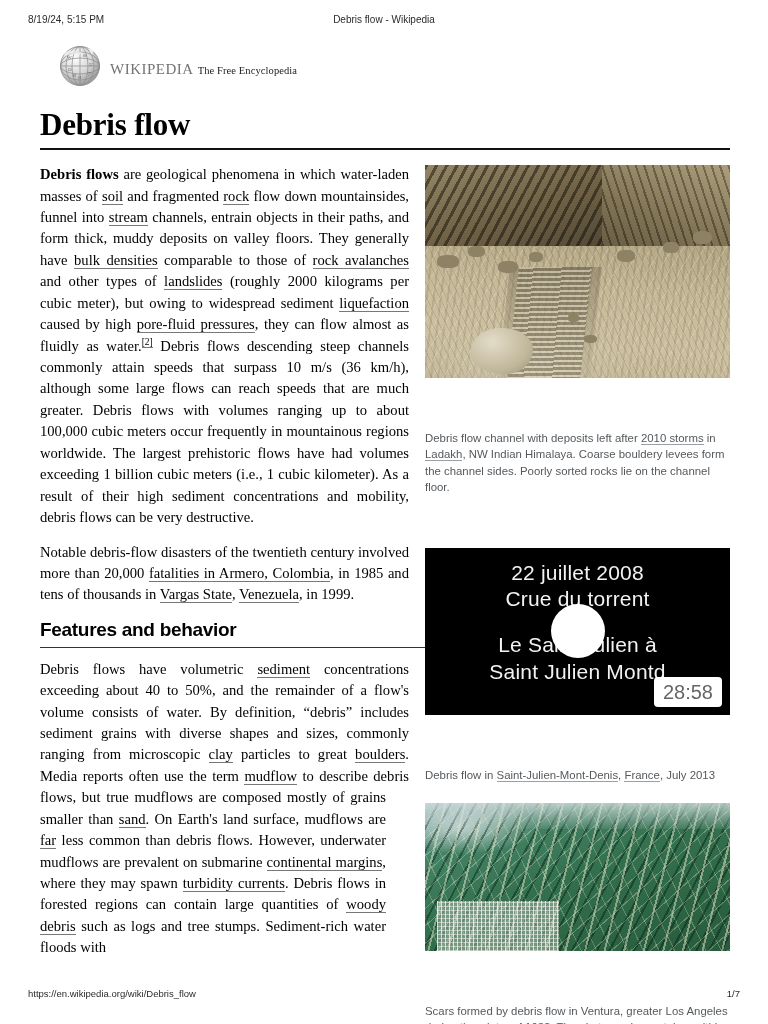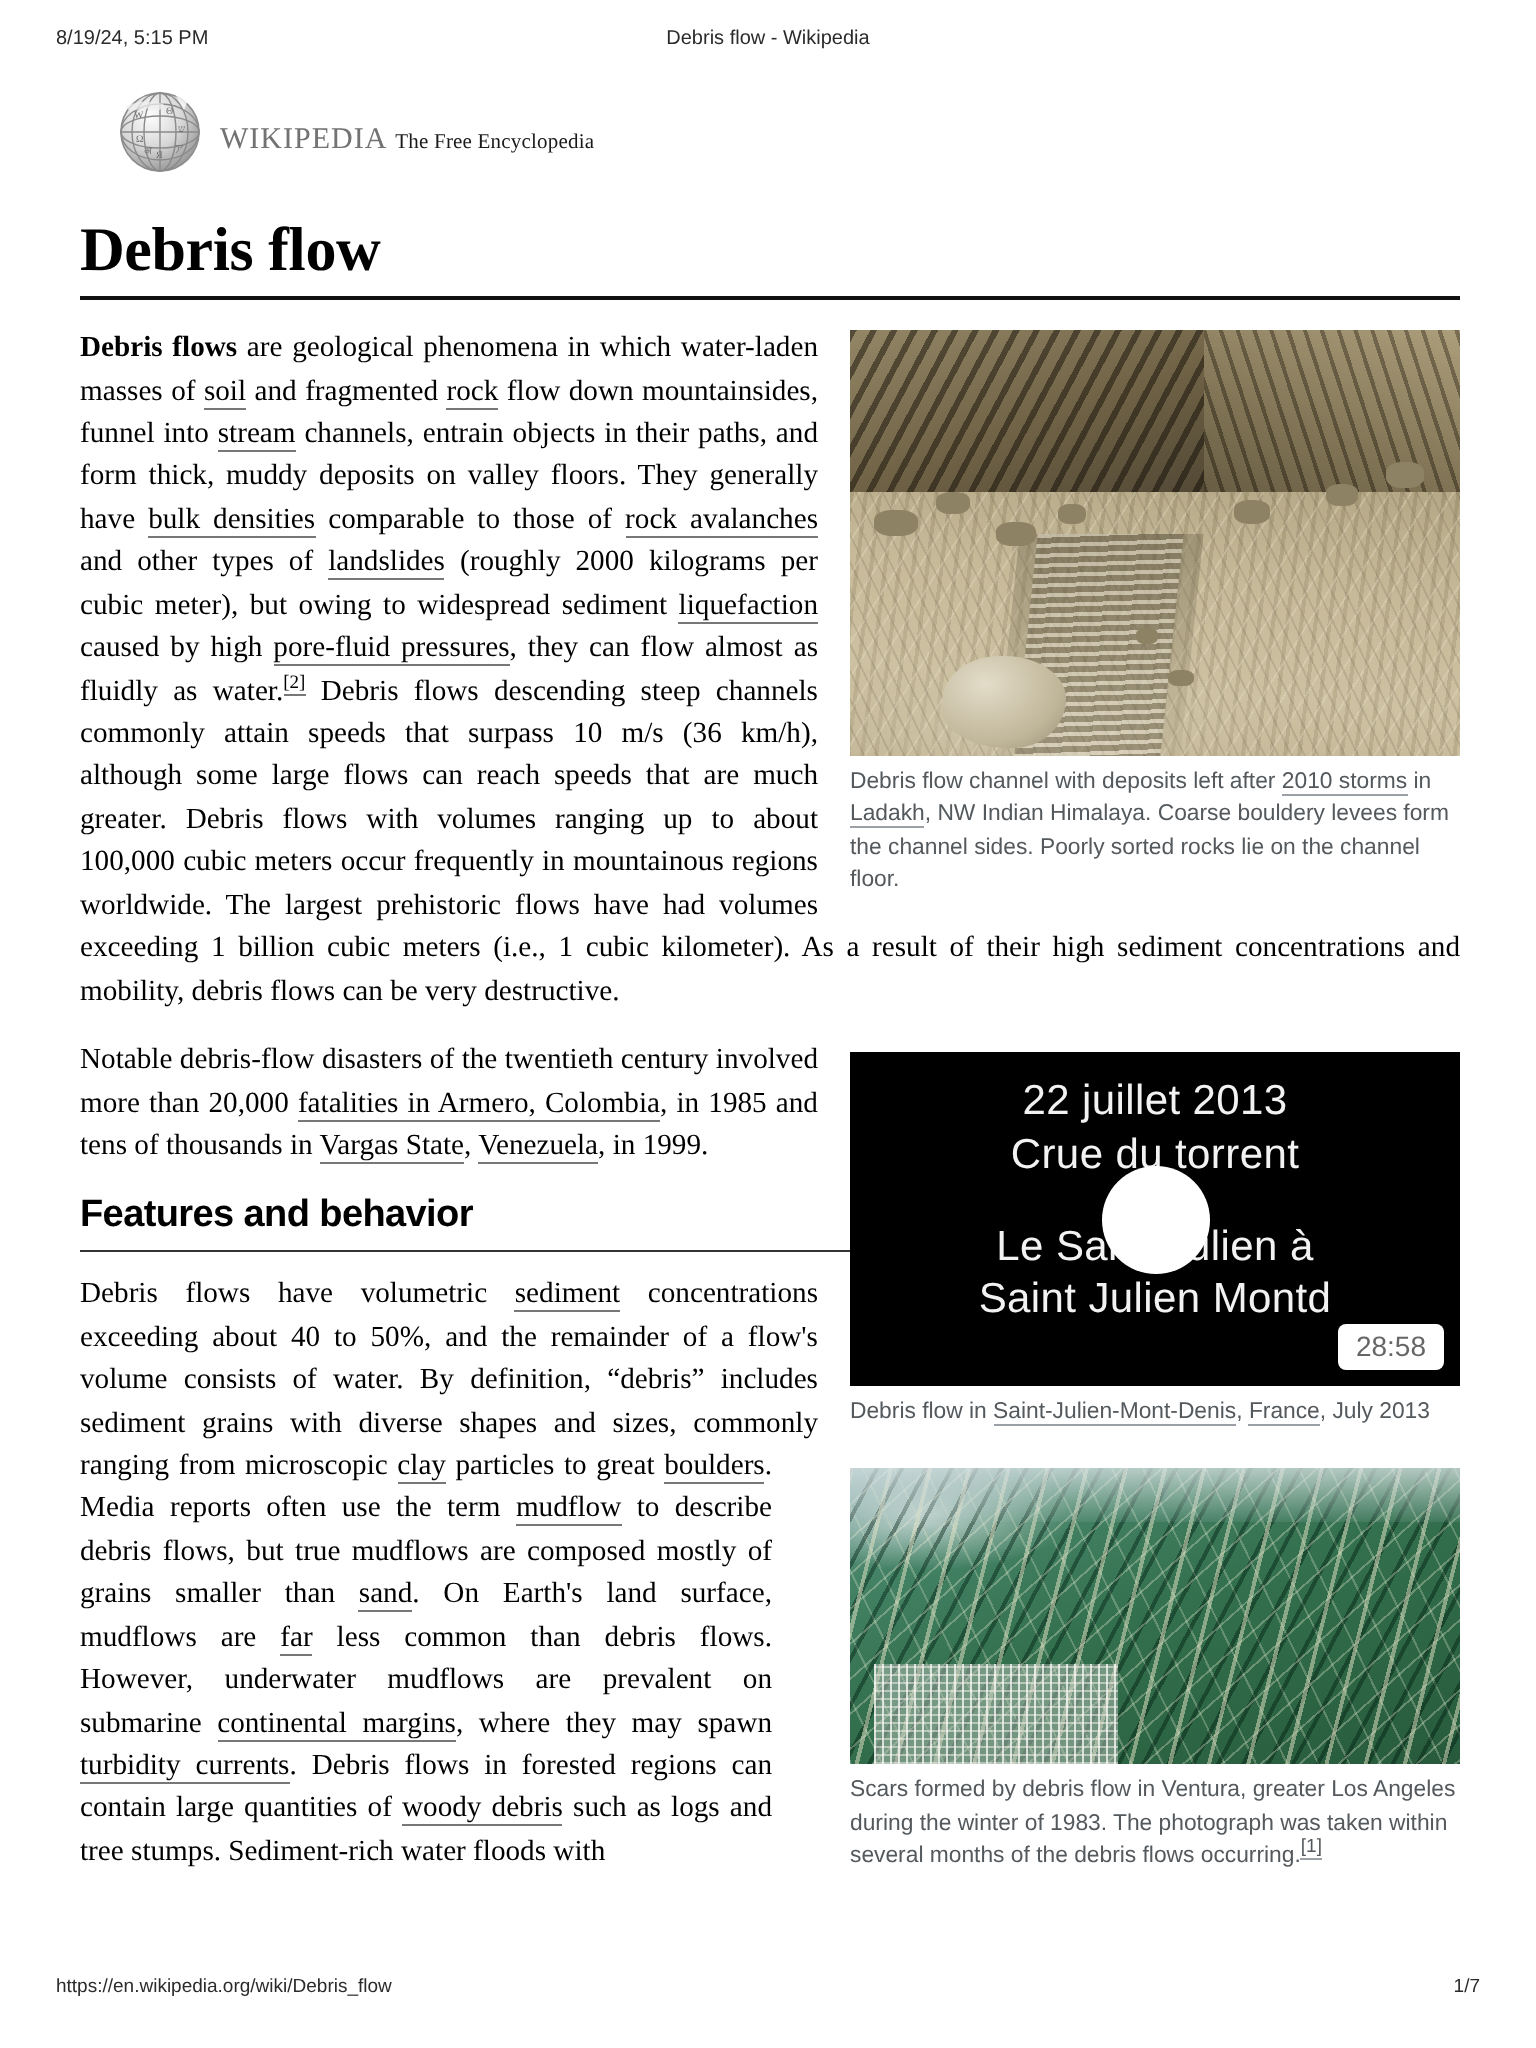--- a/index.html
+++ b/index.html
@@ -133,20 +133,21 @@
   }
   .figure.fig1 { margin-top: 1px; }
   .figure.fig2 { margin-top: 6px; }
   .figure.fig3 { margin-top: 7px; padding-left: 23px; }
   .fig-caption {
     font-family: "Liberation Sans", sans-serif;
     font-size: 11.4px;
     line-height: 1.43;
     color: #54595d;
     padding-top: 5px;
+    margin-top: 47px;
   }
   .fig-caption a.wlink { color: #54595d; border-bottom: 1px solid #9aa0a6; }
   .fig-caption sup.ref a { color:#54595d; border-bottom:1px solid #9aa0a6;}
 
   
   .photo1 {
     width: 305px; height: 213px;
     position: relative; overflow: hidden;
     background: #c6b896;
   }
@@ -222,21 +223,21 @@
     width: 54px; height: 54px;
     border-radius: 50%;
     background: #ffffff;
   }
   .vt-duration {
     position: absolute;
     right: 8px; bottom: 8px;
     background: #ffffff;
     color: #666;
     font-family: "Liberation Sans", sans-serif;
-    font-size: 14px;
+    font-size: 20px;
     padding: 4px 9px;
     border-radius: 4px;
     line-height: 1.1;
   }
 
   
   .photo3 {
     width: 305px; height: 148px;
     position: relative; overflow: hidden;
     background: #2e6b4e;
@@ -363,21 +364,21 @@
     </div>
   </div>
 
   <p class="body">
     <b class="lead">Debris flows</b><span> are geological phenomena in which water-laden masses of </span><a class="wlink" href="#">soil</a><span> and fragmented </span><a class="wlink" href="#">rock</a><span> flow down mountainsides, funnel into </span><a class="wlink" href="#">stream</a><span> channels, entrain objects in their paths, and form thick, muddy deposits on valley floors. They generally have </span><a class="wlink" href="#">bulk densities</a><span> comparable to those of </span><a class="wlink" href="#">rock avalanches</a><span> and other types of </span><a class="wlink" href="#">landslides</a><span> (roughly 2000 kilograms per cubic meter), but owing to widespread sediment </span><a class="wlink" href="#">liquefaction</a><span> caused by high </span><a class="wlink" href="#">pore-fluid pressures</a><span>, they can flow almost as fluidly as water.</span><sup class="ref"><a href="#">[2]</a></sup><span> Debris flows descending steep channels commonly attain speeds that surpass 10 m/s (36 km/h), although some large flows can reach speeds that are much greater. Debris flows with volumes ranging up to about 100,000 cubic meters occur frequently in mountainous regions worldwide. The largest prehistoric flows have had volumes exceeding 1 billion cubic meters (i.e., 1 cubic kilometer). As a result of their high sediment concentrations and mobility, debris flows can be very destructive.</span>
   </p>
 
   <div class="figure fig2">
     <div class="video-thumb">
       <div class="vt-text">
-        <span>22 juillet 2013</span><br>
+        <span>22 juillet 2008</span><br>
         <span>Crue du torrent</span>
         <span class="vt-l3">Le Saint Julien à</span>
         <span>Saint Julien Montd</span>
       </div>
       <div class="vt-play"></div>
       <div class="vt-duration">28:58</div>
     </div>
     <div class="fig-caption">
       <span>Debris flow in </span><a class="wlink" href="#">Saint-Julien-Mont-Denis</a><span>, </span><a class="wlink" href="#">France</a><span>, July 2013</span>
     </div>

